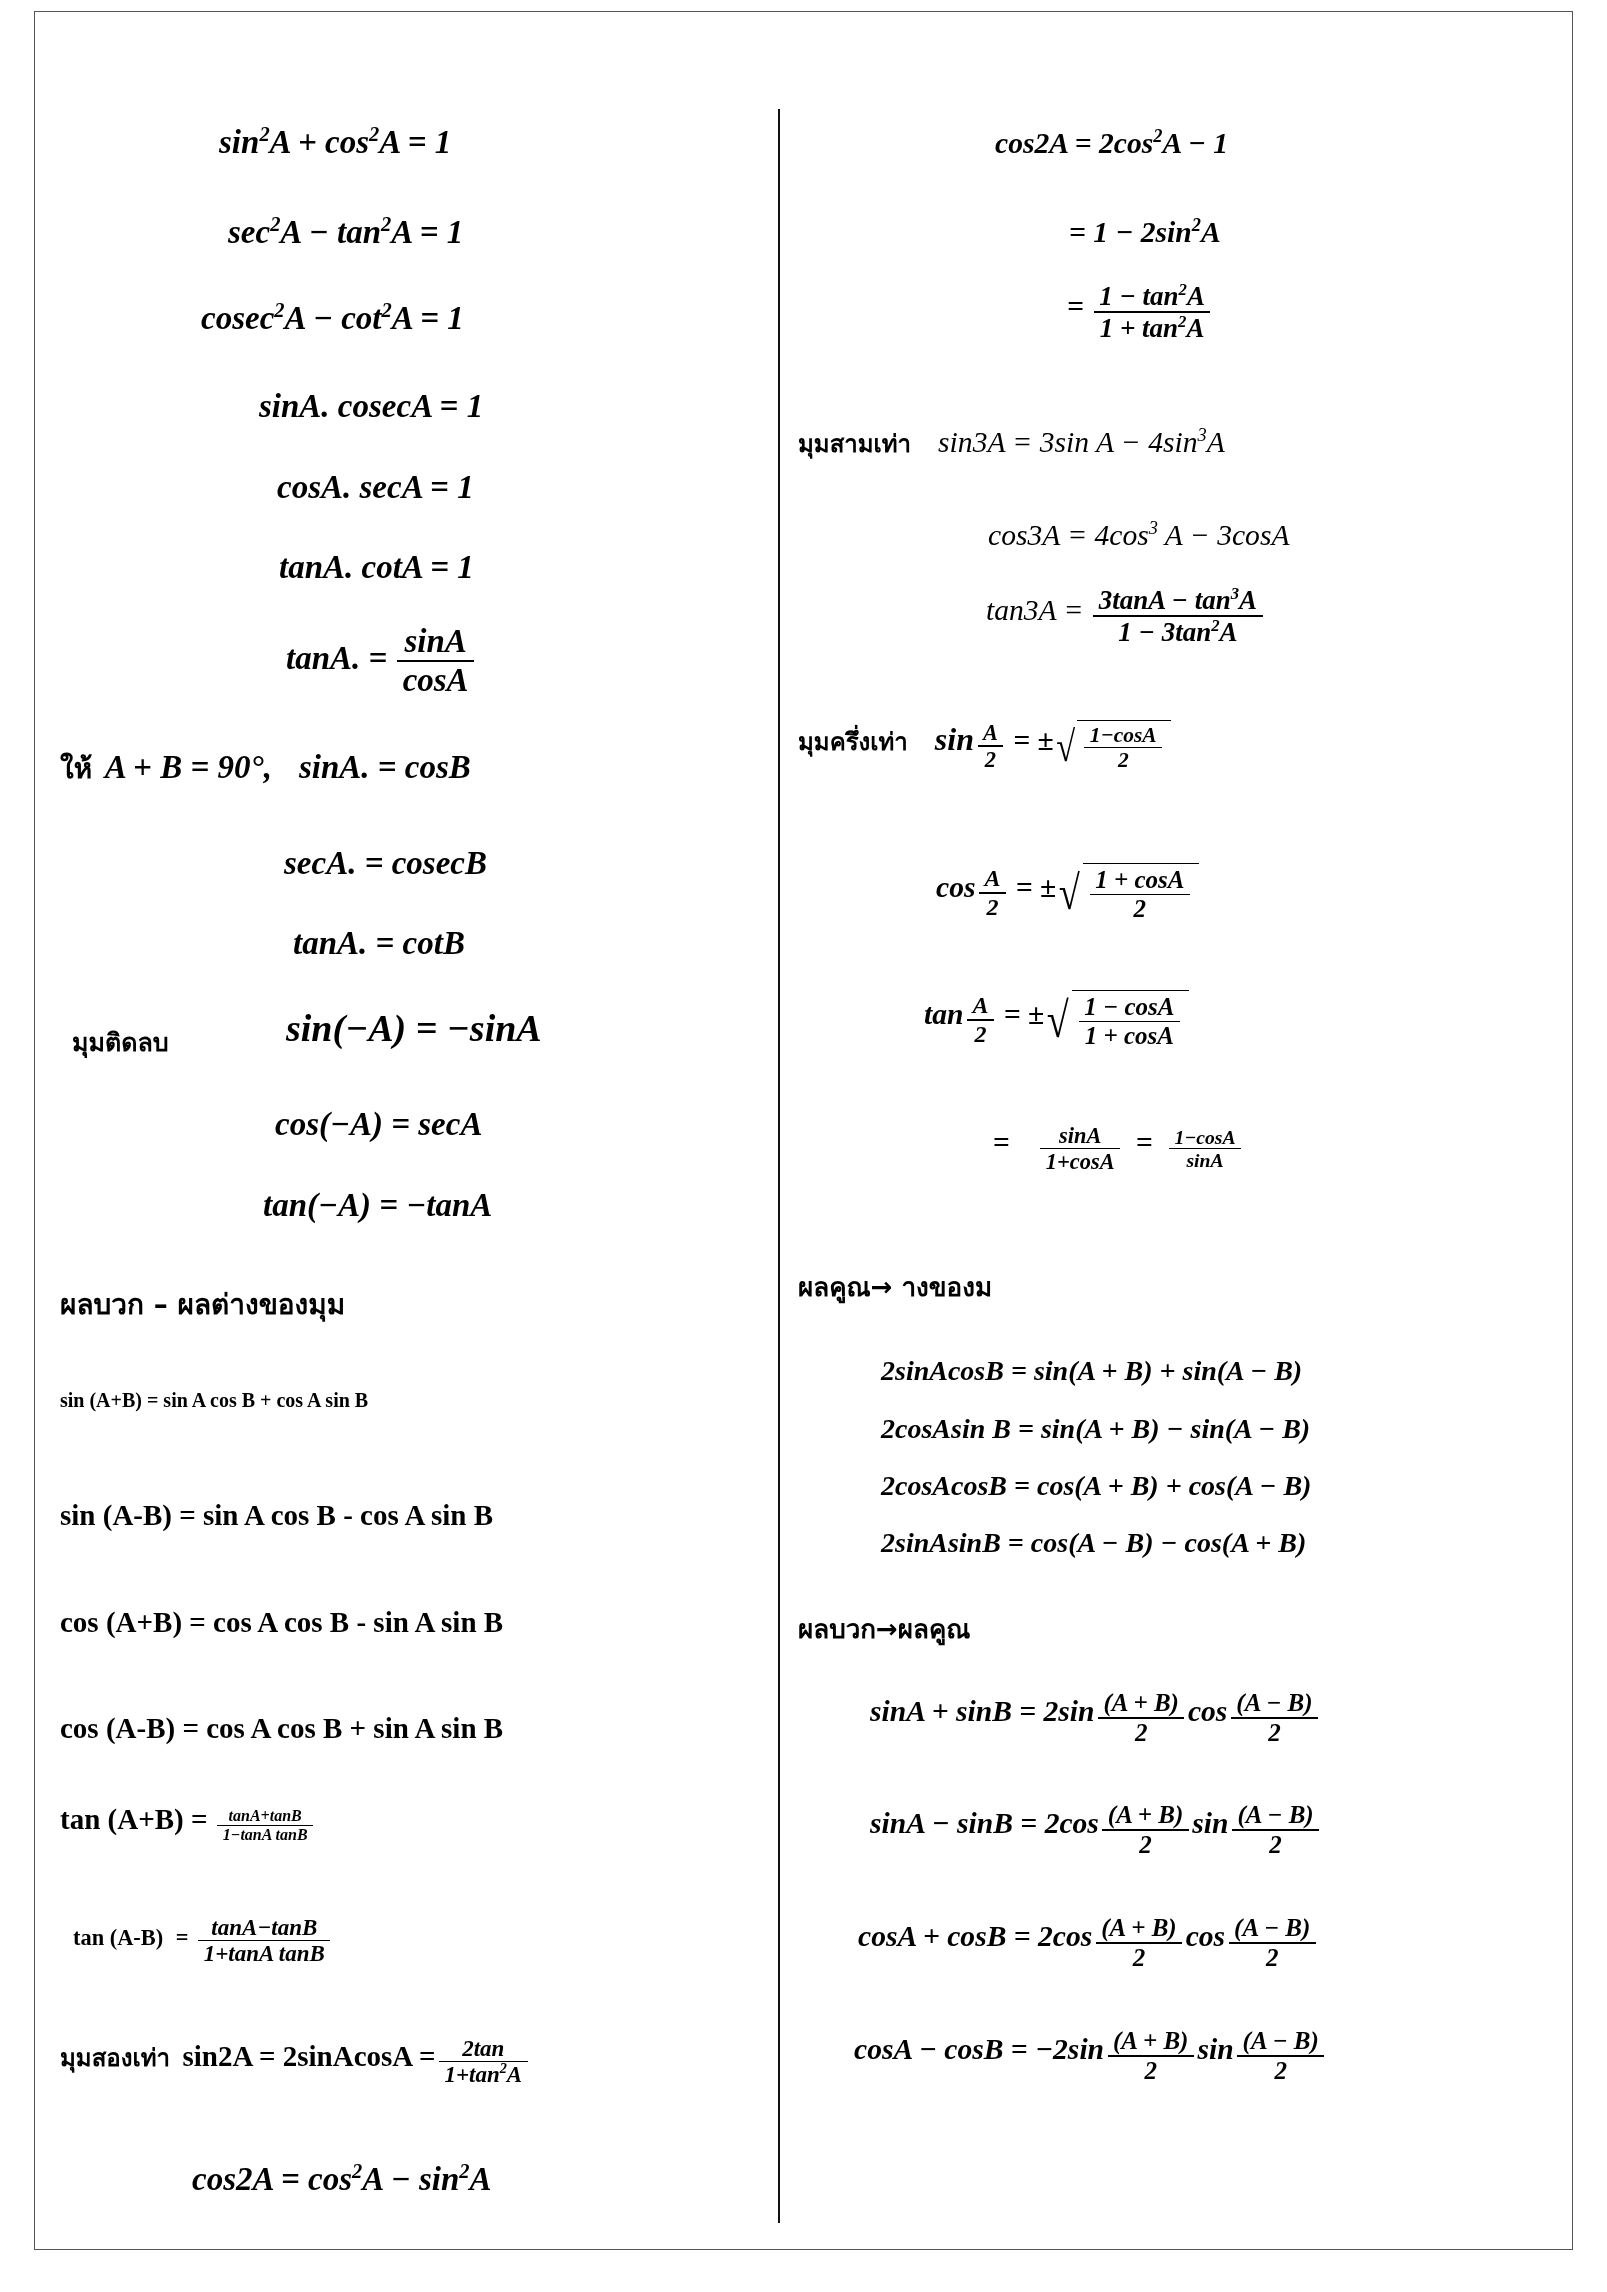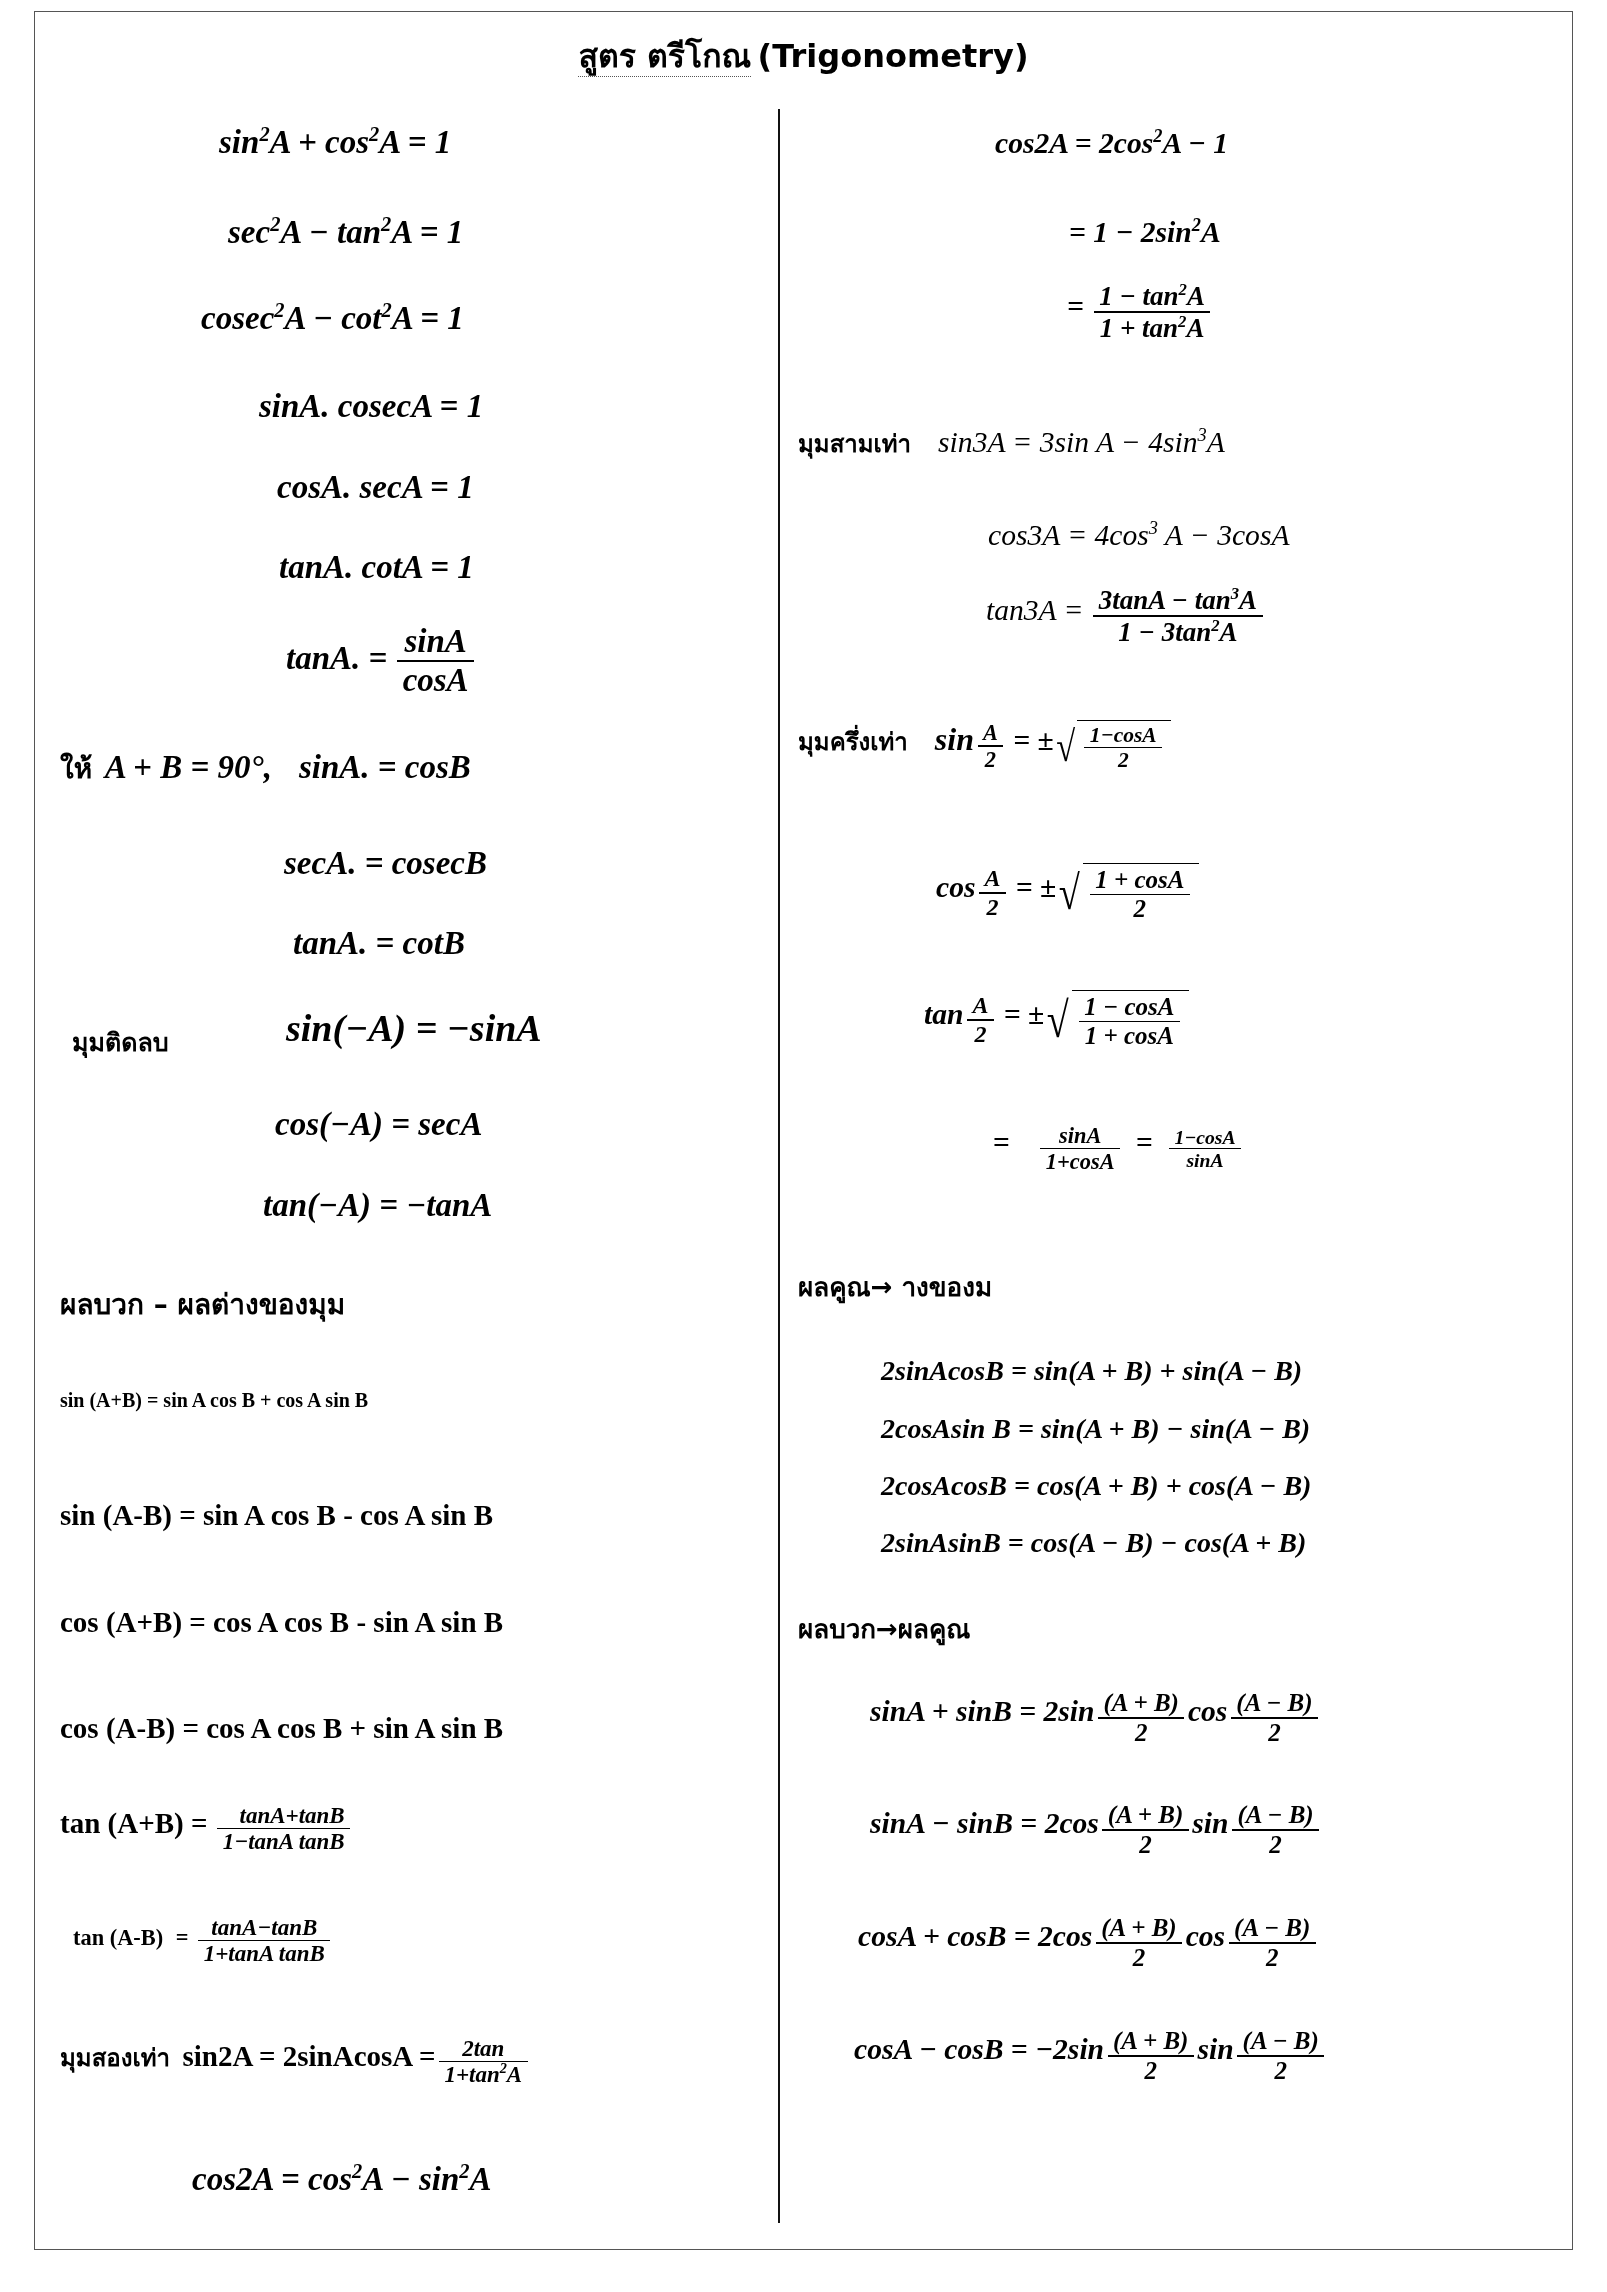--- a/index.html
+++ b/index.html
@@ -79,25 +79,20 @@
 
   .sp { display:inline-block; width:12.5px; }
   .sp-s { display:inline-block; width:6.3px; }
   .sp-l { display:inline-block; width:27px; }
 </style>
 </head>
 <body>
 
 <div class="page">
 
-  <div class="title-wrap">
-    <span class="title">
-      <span class="thai-u">สูตร ตรีโกณ</span><span class="sp-s"></span><span>(Trigonometry)</span>
-    </span>
-  </div>
 
   <div class="divider"></div>
 
   <div class="col col-left">
 
     <div class="row m" style="left:184px; top:112px; font-size:33px;">
       sin<sup>2</sup>A + cos<sup>2</sup>A = 1
     </div>
     <div class="row m" style="left:193px; top:202px; font-size:33px;">
       sec<sup>2</sup>A − tan<sup>2</sup>A = 1
@@ -132,21 +127,21 @@
     <div class="row m" style="left:228px; top:1175px; font-size:33px;">tan(−A) = −tanA</div>
 
     <div class="row th" style="left:25px; top:1270px; font-size:28px;">ผลบวก – ผลต่างของมุม</div>
 
     <div class="row mu" style="left:25px; top:1377px; font-size:20px;">sin (A+B) = sin A cos B + cos A sin B</div>
     <div class="row mu" style="left:25px; top:1487px; font-size:29px;">sin (A-B) = sin A cos B - cos A sin B</div>
     <div class="row mu" style="left:25px; top:1594px; font-size:29px;">cos (A+B) = cos A cos B - sin A sin B</div>
     <div class="row mu" style="left:25px; top:1700px; font-size:29px;">cos (A-B) = cos A cos B + sin A sin B</div>
 
     <div class="row" style="left:25px; top:1791px;">
-      <span class="mu" style="font-size:29px;">tan (A+B)  =</span><span class="sp-s"></span><span class="frac thin m" style="font-size:23px;text-align:right;"><span class="num">tanA+tanB</span><span class="den">1−tanA tanB</span></span>
+      <span class="mu" style="font-size:29px;">tan (A+B)  =</span><span class="sp-s"></span><span class="frac thin m" style="font-size:16px;"><span class="num">tanA+tanB</span><span class="den">1−tanA tanB</span></span>
     </div>
 
     <div class="row" style="left:38px; top:1903px;">
       <span class="mu" style="font-size:22.4px;">tan (A-B)</span><span class="sp"></span><span class="mu" style="font-size:22.4px;">=</span><span class="sp-s"></span><span class="frac thin m" style="font-size:23px;"><span class="num">tanA−tanB</span><span class="den">1+tanA tanB</span></span>
     </div>
 
     <div class="row" style="left:25px; top:2024px;">
       <span class="th" style="font-size:24px;">มุมสองเท่า</span><span class="sp"></span><span class="mu" style="font-size:29px;">sin2A = 2sinAcosA  =</span><span class="frac thin m" style="font-size:23px;"><span class="num">2tan</span><span class="den"><span>1+tan</span><sup>2</sup><span>A</span></span></span>
     </div>
 

